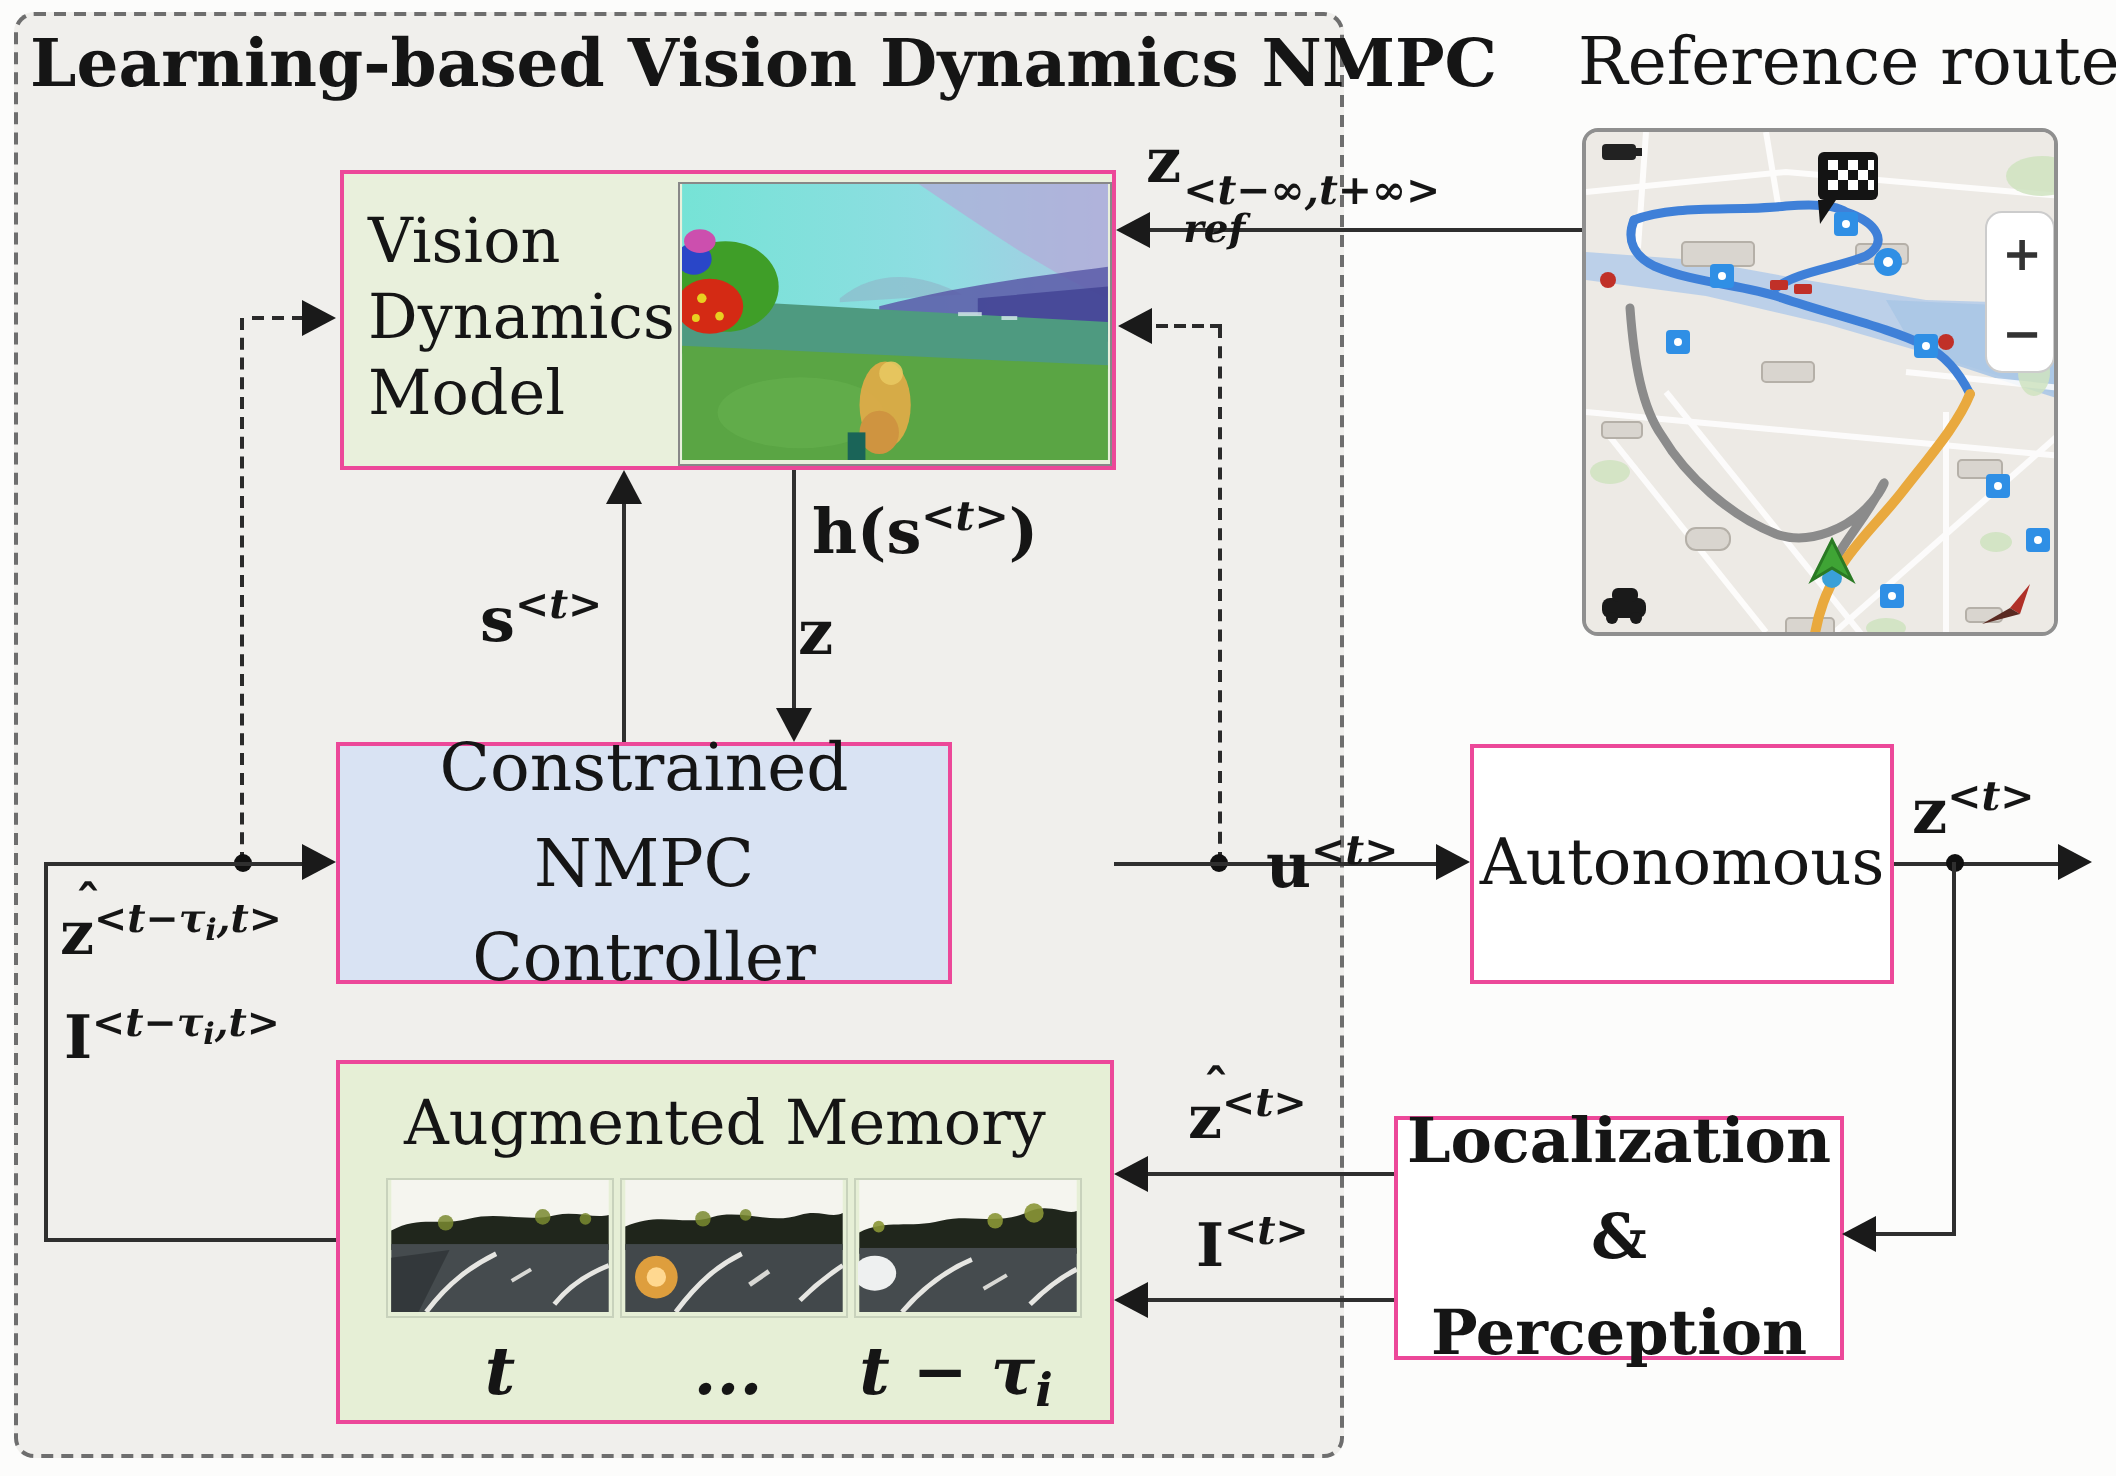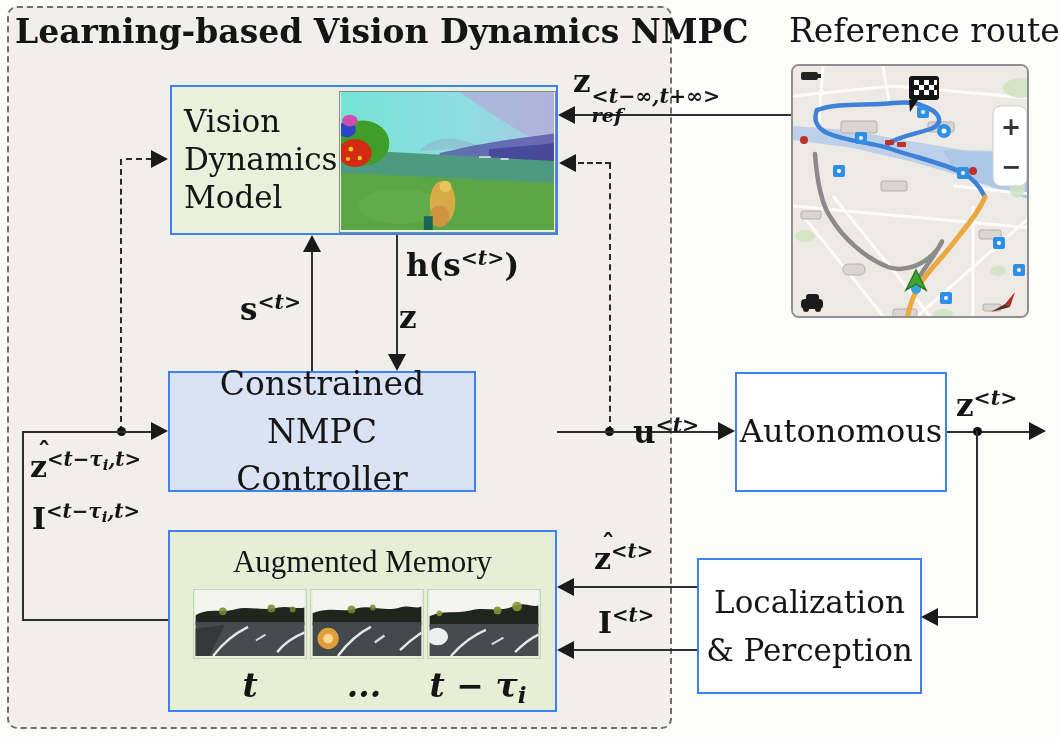--- a/index.html
+++ b/index.html
@@ -4,30 +4,30 @@
 <style>
   html,body{margin:0;padding:0;background:#fbfbfa;}
   #stage{position:relative;width:1058px;height:738px;background:#fcfcfb;overflow:hidden;
          font-family:"DejaVu Serif","Liberation Serif",serif;color:#151515;}
   .abs{position:absolute;box-sizing:border-box;}
   
   #panel{left:7px;top:6px;width:665px;height:723px;border:2px dashed #6e6e6e;border-radius:10px;background:#f0efec;}
   #sys-title{left:15px;top:12px;font-size:33px;font-weight:bold;white-space:nowrap;}
   #ref-title{left:789px;top:11px;font-size:33px;white-space:nowrap;}
   
-  .blk{border:2px solid #3b82f6;display:flex;align-items:center;justify-content:center;
+  .blk{border:2px solid #ec4899;display:flex;align-items:center;justify-content:center;
        text-align:center;line-height:1.55;}
   #vdm{left:170px;top:85px;width:388px;height:150px;background:#e9f0dc;justify-content:flex-start;}
   .vdm-text{padding-left:12px;text-align:left;font-size:31px;line-height:1.22;}
   #vdm-img{position:absolute;left:167px;top:4px;width:215px;height:140px;border:1px solid #888;}
   #nmpc{left:168px;top:371px;width:308px;height:121px;background:#d9e3f3;font-size:33px;line-height:1.45;}
   #av{left:735px;top:372px;width:212px;height:120px;background:#ffffff;font-size:32px;line-height:1.6;}
-  #locp{left:697px;top:558px;width:225px;height:136px;background:#ffffff;font-size:31px;line-height:1.55;}
+  #locp{left:697px;top:558px;width:225px;height:122px;background:#ffffff;font-size:31px;line-height:1.55;font-weight:bold;}
   #mem{left:168px;top:530px;width:389px;height:182px;background:#e6efd6;}
-  #mem-title{position:absolute;left:0;top:6px;width:100%;text-align:center;font-size:31px;font-family:Liberation Serif, serif;}
+  #mem-title{position:absolute;left:0;top:6px;width:100%;text-align:center;font-size:31px;}
   .mem-row{position:absolute;left:23px;top:57px;display:flex;gap:3px;}
   .mem-frame{width:112px;height:68px;border:1px solid #c8d2bc;}
   .mem-labels{position:absolute;left:23px;top:128px;width:342px;display:flex;}
   .mem-labels>div{width:114px;text-align:center;font-size:33px;font-style:italic;font-weight:bold;}
   
   .lnh{height:2px;background:#2f2f2f;}
   .lnv{width:2px;background:#2f2f2f;}
   .dashv{width:0;border-left:2px dashed #2a2a2a;}
   .dashh{height:0;border-top:2px dashed #2a2a2a;}
   .arr{width:0;height:0;border:solid transparent;}

